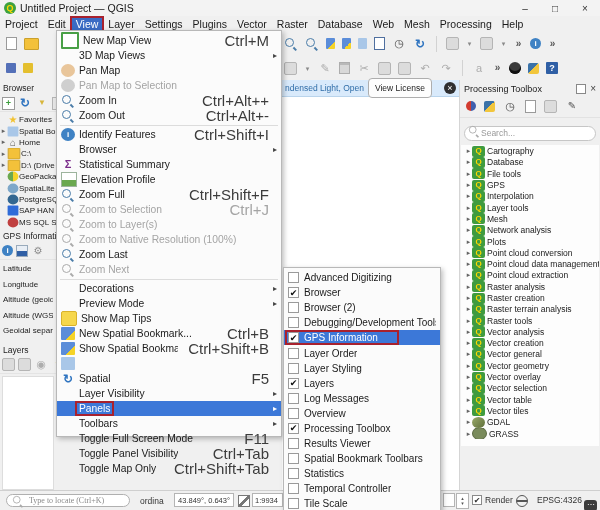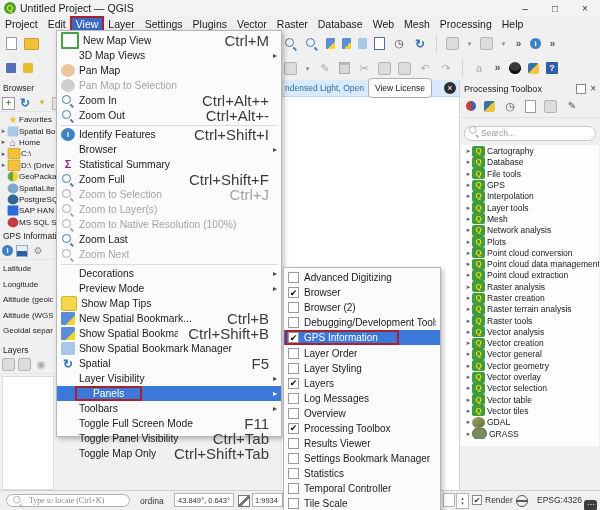--- a/index.html
+++ b/index.html
@@ -147,21 +147,21 @@
   .vrow{display:flex;align-items:center;height:15px;padding:0 4px 0 4px;font-size:10.3px;position:relative}
   .vrow .micon{width:14px;height:13px;margin-right:4px}
   .vrow .mlabel{white-space:nowrap;overflow:hidden}
   .vrow .mshort{margin-left:auto;padding-left:10px;color:#3c3c3c;font-size:15px;white-space:nowrap}
   .vrow .marrow{width:8px;flex:none;color:#444;font-size:8px;visibility:hidden;display:inline-flex;justify-content:flex-end}
   .vrow .marrow::before{content:"▸"}
   .vrow.hasarrow .marrow{visibility:visible}
   .vrow.dis .mlabel,.vrow.dis .mshort{color:#a4a4a4}
   .vrow.hl{background:#3c78d8;color:#fff}
   .vrow.hl .mshort,.vrow.hl .marrow{color:#fff}
-  .vrow.rb .mlabel{outline:2px solid #a8212e;outline-offset:0;padding:0 16px;margin-left:-2px}
+  .vrow.rb .mlabel{outline:2px solid #a8212e;outline-offset:0;padding:0 2px;margin-left:-2px}
   .vrow.seprow{height:4px;padding:0}
   .vrow.seprow::after{content:"";position:absolute;left:3px;right:3px;top:2px;height:1px;background:#dcdcdc}
   .submenu{left:283px;top:267px;width:158px;height:246px;z-index:21}
   .srow{display:flex;align-items:center;height:15.1px;padding:0 4px;font-size:10px;position:relative}
   .srow .mcheck{width:11px;height:11px;border:1px solid #9a9a9a;background:#fff;margin-right:5px;flex:none;
                 display:inline-flex;align-items:center;justify-content:center;font-size:9px;color:#111;box-sizing:border-box}
   .srow .mcheck.checked::before{content:"✔"}
   .srow.hl{background:#3c78d8;color:#fff}
   .srow.hl .mcheck{color:#111}
   .srow .mlabel{white-space:nowrap;overflow:hidden}
@@ -635,20 +635,26 @@
       <span class="marrow"></span>
     </div>
 
     <div class="vrow">
       <span class="ic micon sigma">Σ</span>
       <span class="mlabel">Statistical Summary</span>
       <span class="mshort"></span>
       <span class="marrow"></span>
     </div>
 
+    <div class="vrow">
+      <span class="ic micon elev"></span>
+      <span class="mlabel">Elevation Profile</span>
+      <span class="mshort"></span>
+      <span class="marrow"></span>
+    </div>
 
     <div class="vrow">
       <span class="ic micon mag"></span>
       <span class="mlabel">Zoom Full</span>
       <span class="mshort">Ctrl+Shift+F</span>
       <span class="marrow"></span>
     </div>
 
     <div class="vrow dis">
       <span class="ic micon mag gray"></span>
@@ -722,21 +728,20 @@
 
     <div class="vrow">
       <span class="ic micon bmk"></span>
       <span class="mlabel">Show Spatial Bookmarks</span>
       <span class="mshort">Ctrl+Shift+B</span>
       <span class="marrow"></span>
     </div>
 
     <div class="vrow">
       <span class="ic micon bmkm"></span>
-      <span class="mlabel">Show Spatial Bookmark Manager</span>
       <span class="mshort"></span>
       <span class="marrow"></span>
     </div>
 
     <div class="vrow">
       <span class="ic micon ref">↻</span>
       <span class="mlabel">Spatial</span>
       <span class="mshort">F5</span>
       <span class="marrow"></span>
     </div>
@@ -841,21 +846,21 @@
       <span class="mlabel">Processing Toolbox</span>
     </div>
 
     <div class="srow">
       <span class="mcheck"></span>
       <span class="mlabel">Results Viewer</span>
     </div>
 
     <div class="srow">
       <span class="mcheck"></span>
-      <span class="mlabel">Settings Bookmark Manager</span>
+      <span class="mlabel">Spatial Bookmark Toolbars</span>
     </div>
 
     <div class="srow">
       <span class="mcheck"></span>
       <span class="mlabel">Statistics</span>
     </div>
 
     <div class="srow">
       <span class="mcheck"></span>
       <span class="mlabel">Temporal Controller</span>

